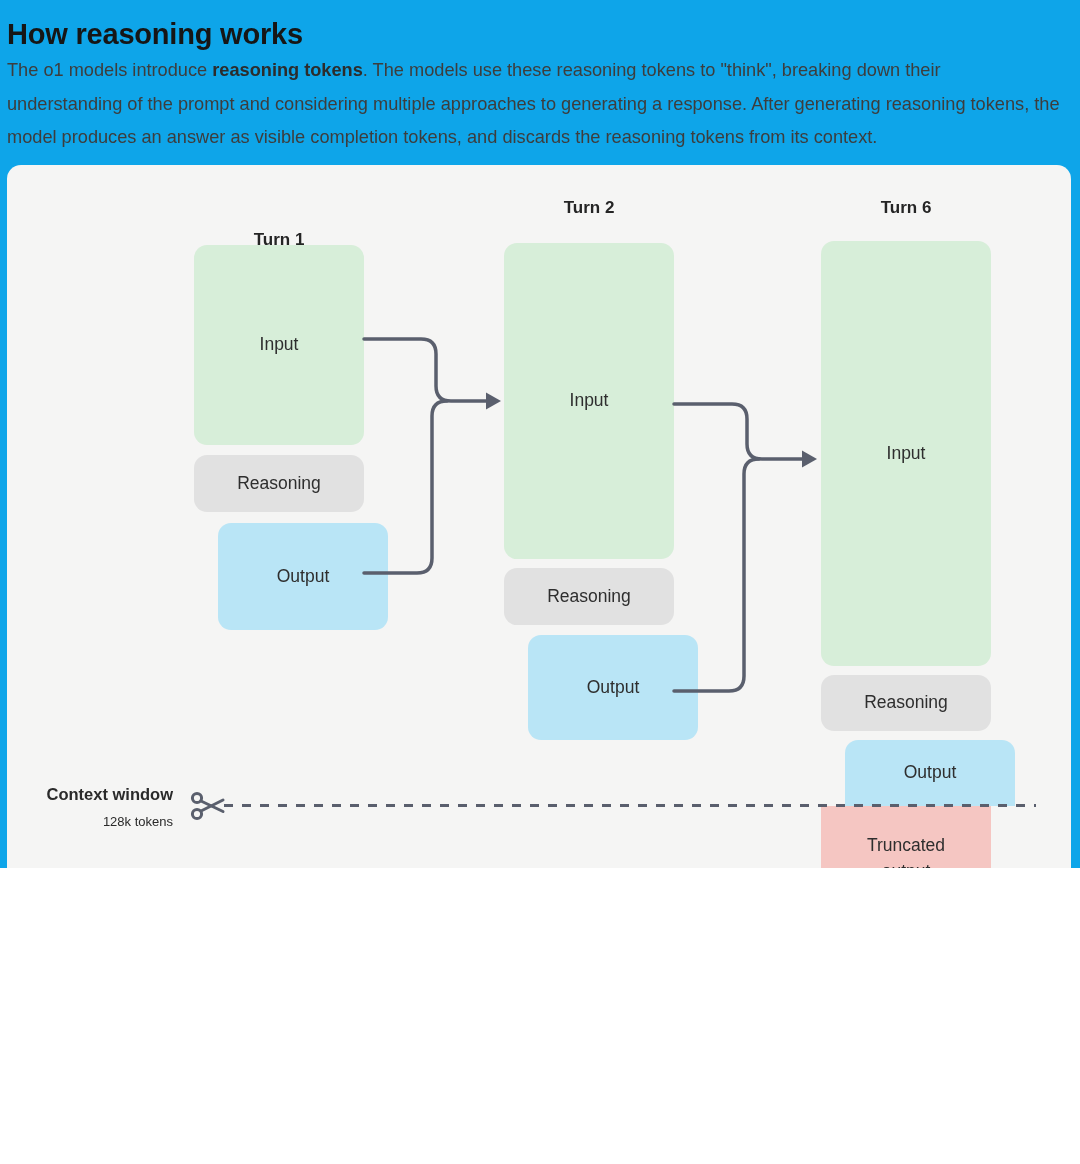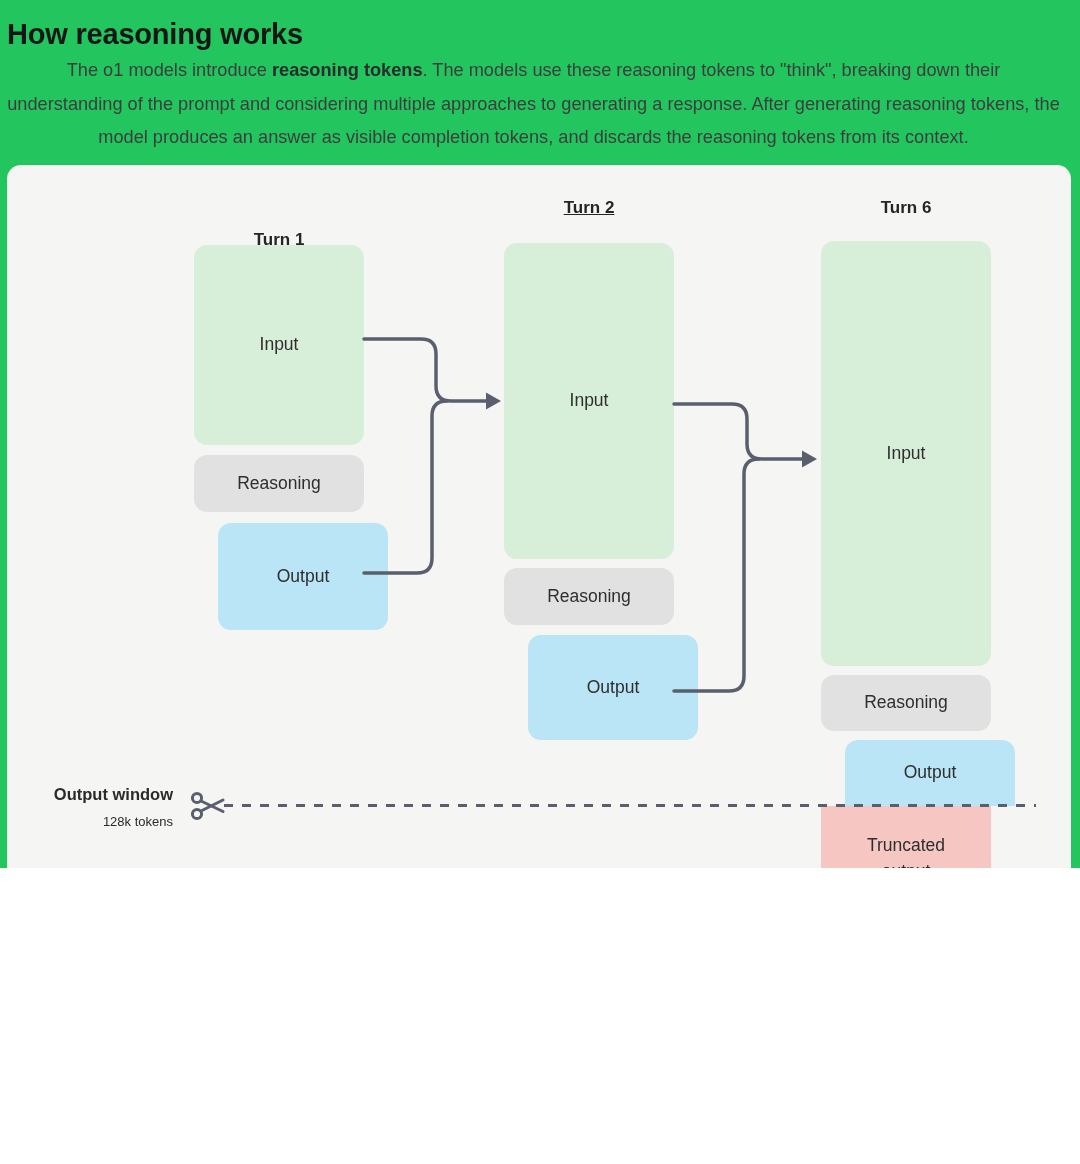--- a/index.html
+++ b/index.html
@@ -3,24 +3,24 @@
 <meta charset="utf-8">
 <style>
   :root{
     --green-box:#d7eed9; --gray-box:#e1e1e1; --blue-box:#b9e5f6; --red-box:#f5c6c2;
     --panel-bg:#f5f5f4; --note-bg:#f5f5f5; --arrow:#5a5f6d; --text:#3d3d3d;
     --heading:#161616; --link:#16a379; --watermark:#bdbdbd; --box-text:#2e2e2e;
   }
   *{box-sizing:border-box;}
   html,body{margin:0;padding:0;background:#ffffff;}
   body{font-family:"Liberation Sans","DejaVu Sans",sans-serif;color:var(--text);}
-  .page{width:1080px;height:868px;padding:14px 20px 0 7px;position:relative;overflow:hidden;background:#22c55e;}
+  .page{width:1080px;height:868px;padding:14px 20px 0 7px;position:relative;overflow:hidden;background:#0ea5e9;}
 
   h1.title{font-size:29px;line-height:40px;margin:0;font-weight:700;color:var(--heading);letter-spacing:-0.2px;}
-  p.para{font-size:18.2px;line-height:33.5px;margin:0 0 10px 0;max-width:1058px;color:var(--text);text-align:center;}
+  p.para{font-size:18.2px;line-height:33.5px;margin:0 0 10px 0;max-width:1058px;color:var(--text);}
   p.para strong{font-weight:700;color:#2c2c2c;}
 
   .panel{position:relative;width:1064px;height:770px;margin-top:10px;background:var(--panel-bg);border-radius:14px;}
 
   .turn-label{position:absolute;width:170px;top:33px;text-align:center;font-size:17px;font-weight:700;color:#252525;}
   .box{position:absolute;width:170px;border-radius:13px;display:flex;align-items:center;justify-content:center;
        font-size:17.5px;color:var(--box-text);text-align:center;z-index:1;}
   .box.green{background:var(--green-box);}
   .box.gray{background:var(--gray-box);}
   .box.blue{background:var(--blue-box);margin-left:24px;}
@@ -58,21 +58,21 @@
 <div class="page">
 
   <h1 class="title">How reasoning works</h1>
 
   <p class="para"><span>The o1 models introduce </span><strong>reasoning tokens</strong><span>. The models use these reasoning tokens to "think", breaking down their understanding of the prompt and considering multiple approaches to generating a response. After generating reasoning tokens, the model produces an answer as visible completion tokens, and discards the reasoning tokens from its context.</span></p>
 
 
   <div class="panel">
 
     <div class="turn-label" style="left:187px;margin-top:32px;">Turn 1</div>
-    <div class="turn-label" style="left:497px;text-decoration:underline;">Turn 2</div>
+    <div class="turn-label" style="left:497px;">Turn 2</div>
     <div class="turn-label" style="left:814px;">Turn 6</div>
 
     <div class="box green" style="left:187px;top:80px;height:200px;">
         <span>Input</span>
       </div>
     <div class="box gray" style="left:187px;top:290px;height:57px;">
         <span>Reasoning</span>
       </div>
     <div class="box blue" style="left:187px;top:358px;height:107px;">
         <span>Output</span>
@@ -116,21 +116,21 @@
 
     <div class="dash-line"></div>
     <svg class="scissors" width="40" height="34" viewBox="0 0 40 34">
       <circle cx="7" cy="9" r="4.6"></circle>
       <circle cx="7" cy="25" r="4.6"></circle>
       <line x1="11" y1="12" x2="33" y2="22.5"></line>
       <line x1="11" y1="22" x2="33" y2="11"></line>
     </svg>
 
     <div class="ctx-label">
-      <div class="l1">Output window</div>
+      <div class="l1">Context window</div>
       <div class="l2">128k tokens</div>
     </div>
 
   </div>
 
   <div class="note">
     <span class="info-icon">i</span>
     <p class="note-text"><span>While reasoning tokens are not visible via the API, they still occupy space in the model's context window and are billed as </span><a>output tokens</a><span>.</span></p>
 
     <div class="watermark">

